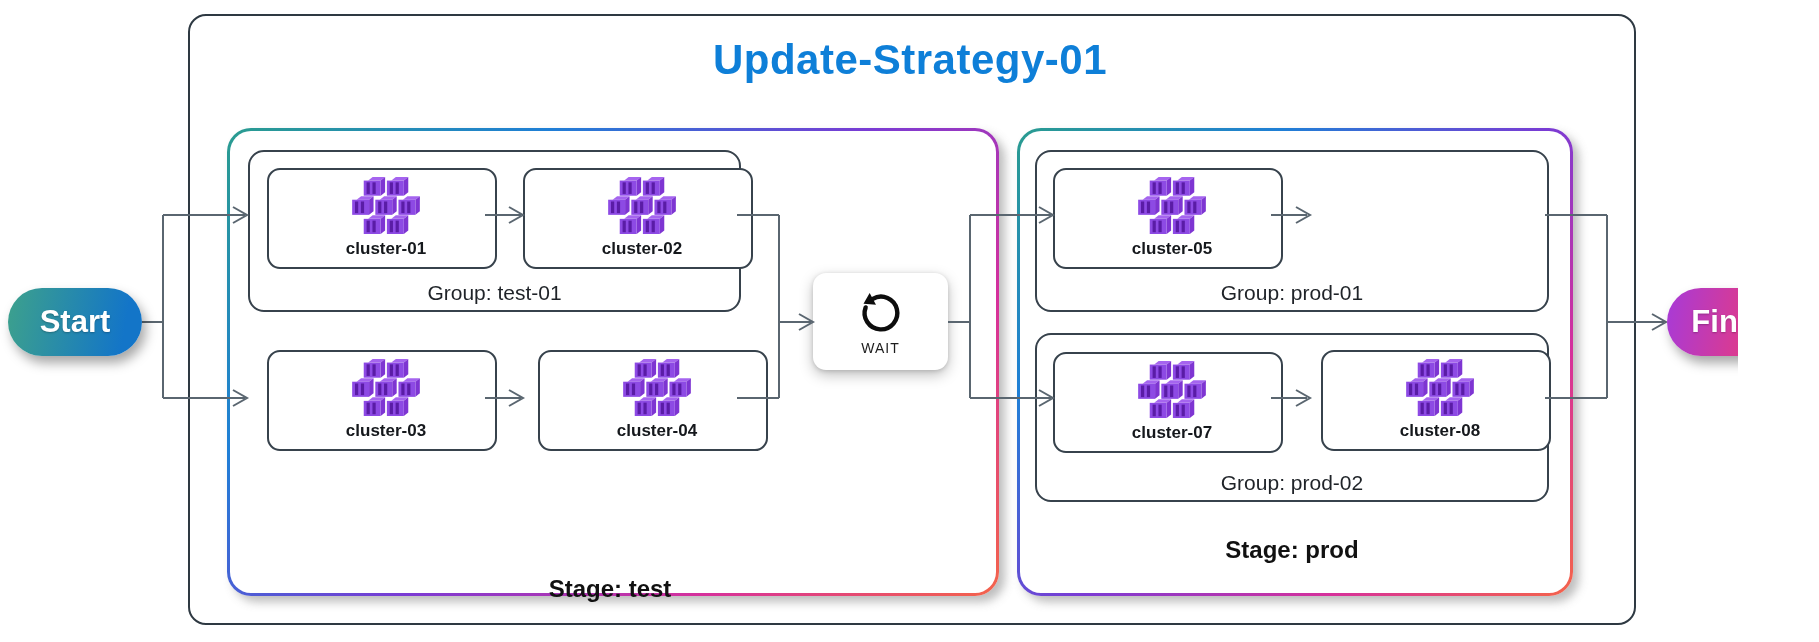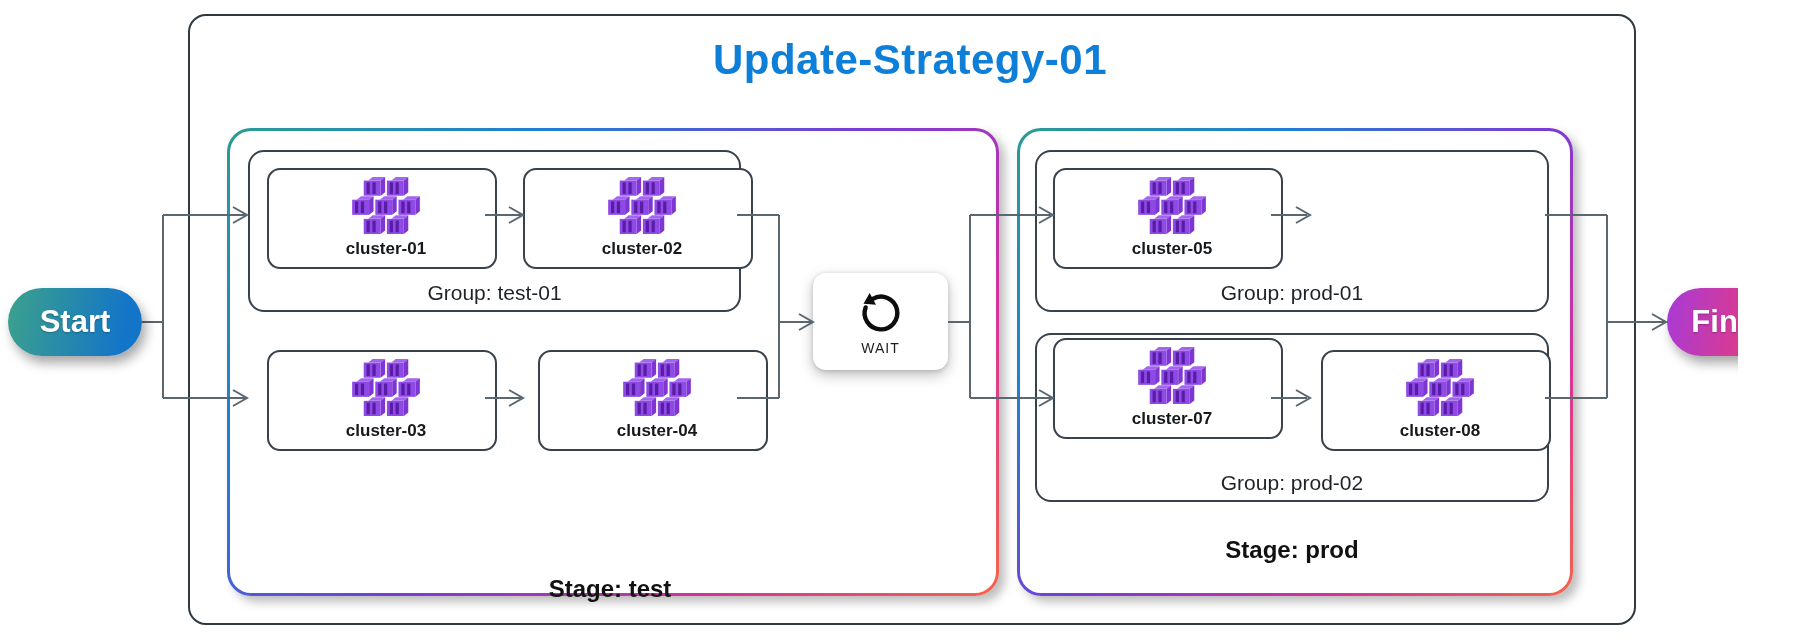--- a/index.html
+++ b/index.html
@@ -33,21 +33,21 @@
   #group-p2{left:1035px;top:333px;width:510px;height:165px;}
 
   
   .cluster{position:absolute;width:218px;height:97px;border:2px solid #37424c;border-radius:13px;
     background:#fff;z-index:4;display:flex;flex-direction:column;align-items:center;justify-content:space-between;padding-left:8px;}
   .cluster svg{margin-top:7px;}
   .cluster-label{font-size:17px;font-weight:700;color:#15181c;margin-bottom:8px;}
   #c1{left:267px;top:168px;} #c2{left:523px;top:168px;}
   #c3{left:267px;top:350px;} #c4{left:523px;top:350px;margin-left:15px;}
   #c5{left:1053px;top:168px;} #c6{left:1310px;top:168px;}
-  #c7{left:1053px;top:338px;} #c8{left:1310px;top:350px;margin-left:11px;}
+  #c7{left:1053px;top:352px;} #c8{left:1310px;top:350px;margin-left:11px;}
 
   
   .wait-box{position:absolute;left:813px;top:273px;width:135px;height:97px;background:#fff;
     border-radius:13px;box-shadow:0 5px 14px rgba(0,0,0,.25),0 1px 4px rgba(0,0,0,.15);z-index:5;
     display:flex;flex-direction:column;align-items:center;justify-content:center;}
   .wait-label{font-size:14px;color:#1d1d1d;letter-spacing:1px;margin-top:2px;}
 
   
   .pill{position:absolute;top:288px;height:68px;border-radius:34px;display:flex;align-items:center;
     justify-content:center;color:#fff;font-size:31px;font-weight:700;z-index:7;

